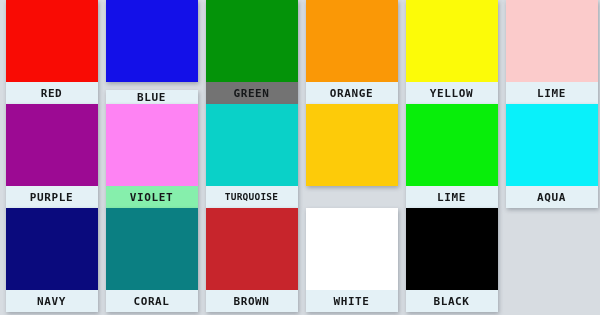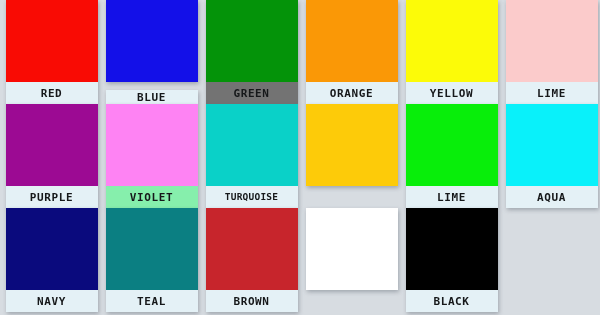--- a/index.html
+++ b/index.html
@@ -116,26 +116,27 @@
     <div class="swatch-card">
       <div class="swatch-chip" style="background: rgb(9, 241, 250);"></div>
       <div class="swatch-label" style="background: rgb(228, 241, 246); color: rgb(22, 24, 26);">AQUA</div>
     </div>
     <div class="swatch-card">
       <div class="swatch-chip" style="background: rgb(10, 10, 125);"></div>
       <div class="swatch-label" style="background: rgb(228, 241, 246); color: rgb(22, 24, 26);">NAVY</div>
     </div>
     <div class="swatch-card">
       <div class="swatch-chip" style="background: rgb(11, 127, 130);"></div>
-      <div class="swatch-label" style="background: rgb(228, 241, 246); color: rgb(22, 24, 26);">TEAL</div>
+      <div class="swatch-label" style="background: rgb(228, 241, 246); color: rgb(22, 24, 26);">CORAL</div>
     </div>
     <div class="swatch-card">
       <div class="swatch-chip" style="background: rgb(199, 37, 44);"></div>
       <div class="swatch-label" style="background: rgb(228, 241, 246); color: rgb(22, 24, 26);">BROWN</div>
     </div>
     <div class="swatch-card">
       <div class="swatch-chip" style="background: rgb(255, 255, 255);"></div>
+      <div class="swatch-label" style="background: rgb(228, 241, 246); color: rgb(22, 24, 26);">WHITE</div>
     </div>
     <div class="swatch-card">
       <div class="swatch-chip" style="background: rgb(0, 0, 0);"></div>
       <div class="swatch-label" style="background: rgb(228, 241, 246); color: rgb(22, 24, 26);">BLACK</div>
     </div>
   </div>
 
 </body></html>

